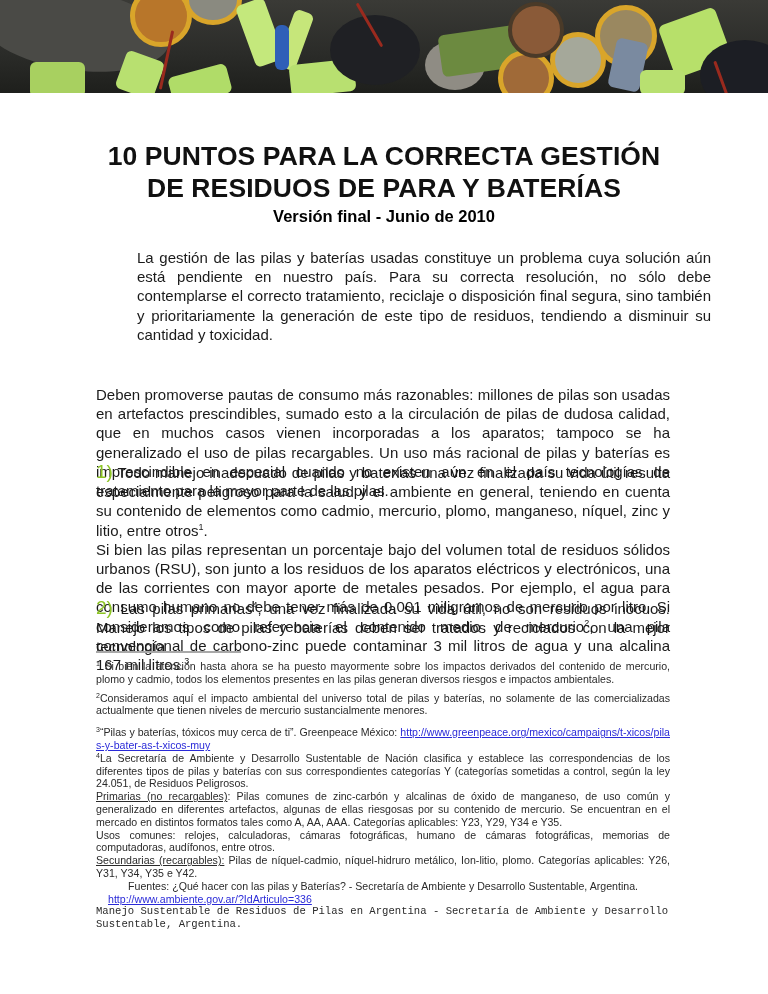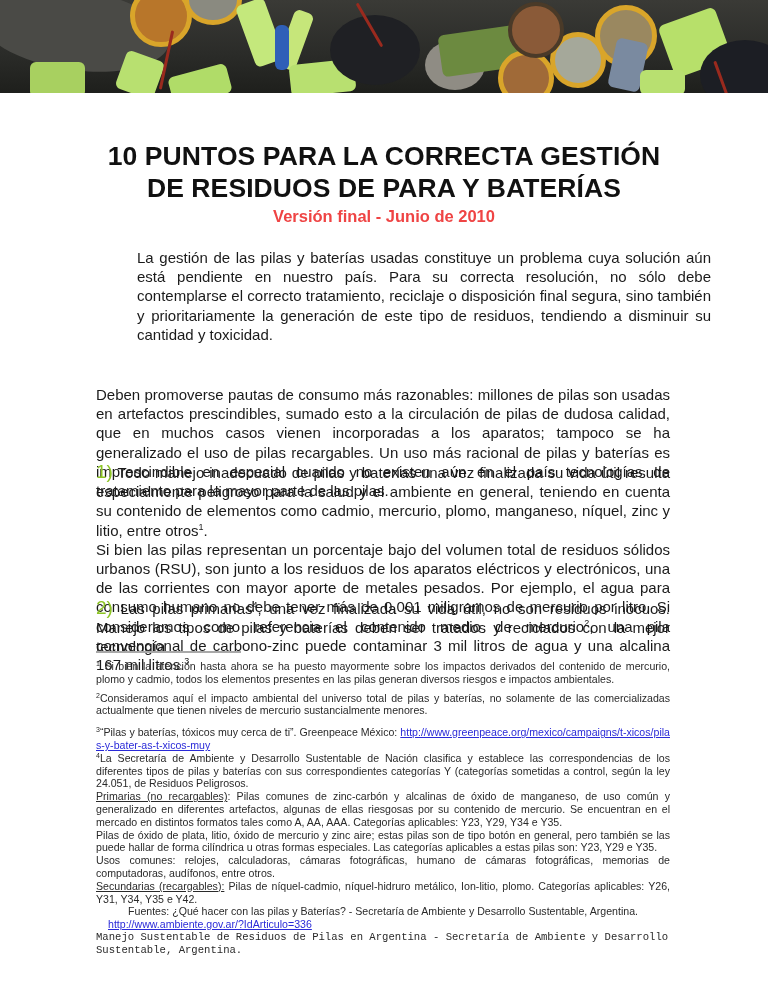--- a/index.html
+++ b/index.html
@@ -10,21 +10,21 @@
   .banner { position: absolute; left: 0; top: 0; width: 768px; height: 93px; overflow: hidden;
             background: linear-gradient(180deg, #3a3a36 0%, #2a2b28 60%, #1e1f1c 100%); }
   .blob { position: absolute; border-radius: 50%; }
   .cell { position: absolute; border-radius: 6px; }
   .wire { position: absolute; background: #9a2a1e; border-radius: 2px; }
 
   .page-title { position: absolute; left: 0; top: 140px; width: 768px; text-align: center;
                 font-family: "Liberation Sans", sans-serif; font-weight: bold; font-size: 26.5px;
                 line-height: 32px; color: #111; letter-spacing: 0.1px; }
   .subtitle { position: absolute; left: 0; top: 207px; width: 768px; text-align: center;
-              font-weight: bold; font-size: 16.5px; color: #ef4444; }
+              font-weight: bold; font-size: 16.5px; color: #000000; }
 
   .body { position: absolute; left: 96px; width: 574px; font-size: 15px; line-height: 19.2px;
           text-align: justify; color: #1a1a1a; }
   .body p { margin: 0; }
   .num { color: #8cc424; font-size: 19px; }
   sup { font-size: 9px; line-height: 0; vertical-align: 6px; }
 
   .fn-sep { position: absolute; left: 96px; top: 651px; width: 145px; height: 2px; background: #a8a8a8; }
   .footnotes { position: absolute; left: 96px; top: 660px; width: 574px; font-size: 10.6px;
                line-height: 12.8px; color: #2a2a2a; text-align: justify; }
@@ -89,19 +89,18 @@
 </div>
 
 <div class="fn-sep"></div>
 
 <div class="footnotes">
   <p style="margin-bottom:6px;"><sup>1</sup><span> Si bien la atención hasta ahora se ha puesto mayormente sobre los impactos derivados del contenido de mercurio, plomo y cadmio, todos los elementos presentes en las pilas generan diversos riesgos e impactos ambientales.</span></p>
   <p style="margin-bottom:9px;"><sup>2</sup><span>Consideramos aquí el impacto ambiental del universo total de pilas y baterías, no solamente de las comercializadas actualmente que tienen niveles de mercurio sustancialmente menores.</span></p>
   <p><sup>3</sup><span>“Pilas y baterías, tóxicos muy cerca de ti”. Greenpeace México: </span><span class="link" style="word-break:break-all;">http://www.greenpeace.org/mexico/campaigns/t-xicos/pilas-y-bater-as-t-xicos-muy</span></p>
   <p><sup>4</sup><span>La Secretaría de Ambiente y Desarrollo Sustentable de Nación clasifica y establece las correspondencias de los diferentes tipos de pilas y baterías con sus correspondientes categorías Y (categorías sometidas a control, según la ley 24.051, de Residuos Peligrosos.</span></p>
   <p><span class="ul">Primarias (no recargables)</span><span>: Pilas comunes de zinc-carbón y alcalinas de óxido de manganeso, de uso común y generalizado en diferentes artefactos, algunas de ellas riesgosas por su contenido de mercurio. Se encuentran en el mercado en distintos formatos tales como A, AA, AAA. Categorías aplicables: Y23, Y29, Y34 e Y35.</span></p>
-  <p>Pilas de óxido de plata, litio, óxido de mercurio y zinc aire; estas pilas son de tipo botón en general, pero también se las puede hallar de forma cilíndrica u otras formas especiales. Las categorías aplicables a estas pilas son: Y23, Y29 e Y35.</p>
   <p>Usos comunes: relojes, calculadoras, cámaras fotográficas, humano de cámaras fotográficas, memorias de computadoras, audífonos, entre otros.</p>
   <p><span class="ul">Secundarias (recargables):</span><span> Pilas de níquel-cadmio, níquel-hidruro metálico, Ion-litio, plomo. Categorías aplicables: Y26, Y31, Y34, Y35 e Y42.</span></p>
   <p style="text-align:center;">Fuentes: ¿Qué hacer con las pilas y Baterías? - Secretaría de Ambiente y Desarrollo Sustentable, Argentina.</p>
   <p style="text-align:left;padding-left:12px;"><span class="link">http://www.ambiente.gov.ar/?IdArticulo=336</span></p>
   <p style="text-align:left;font-family:Liberation Mono, monospace;">Manejo Sustentable de Residuos de Pilas en Argentina - Secretaría de Ambiente y Desarrollo Sustentable, Argentina.</p>
 </div>
 
 </body></html>

